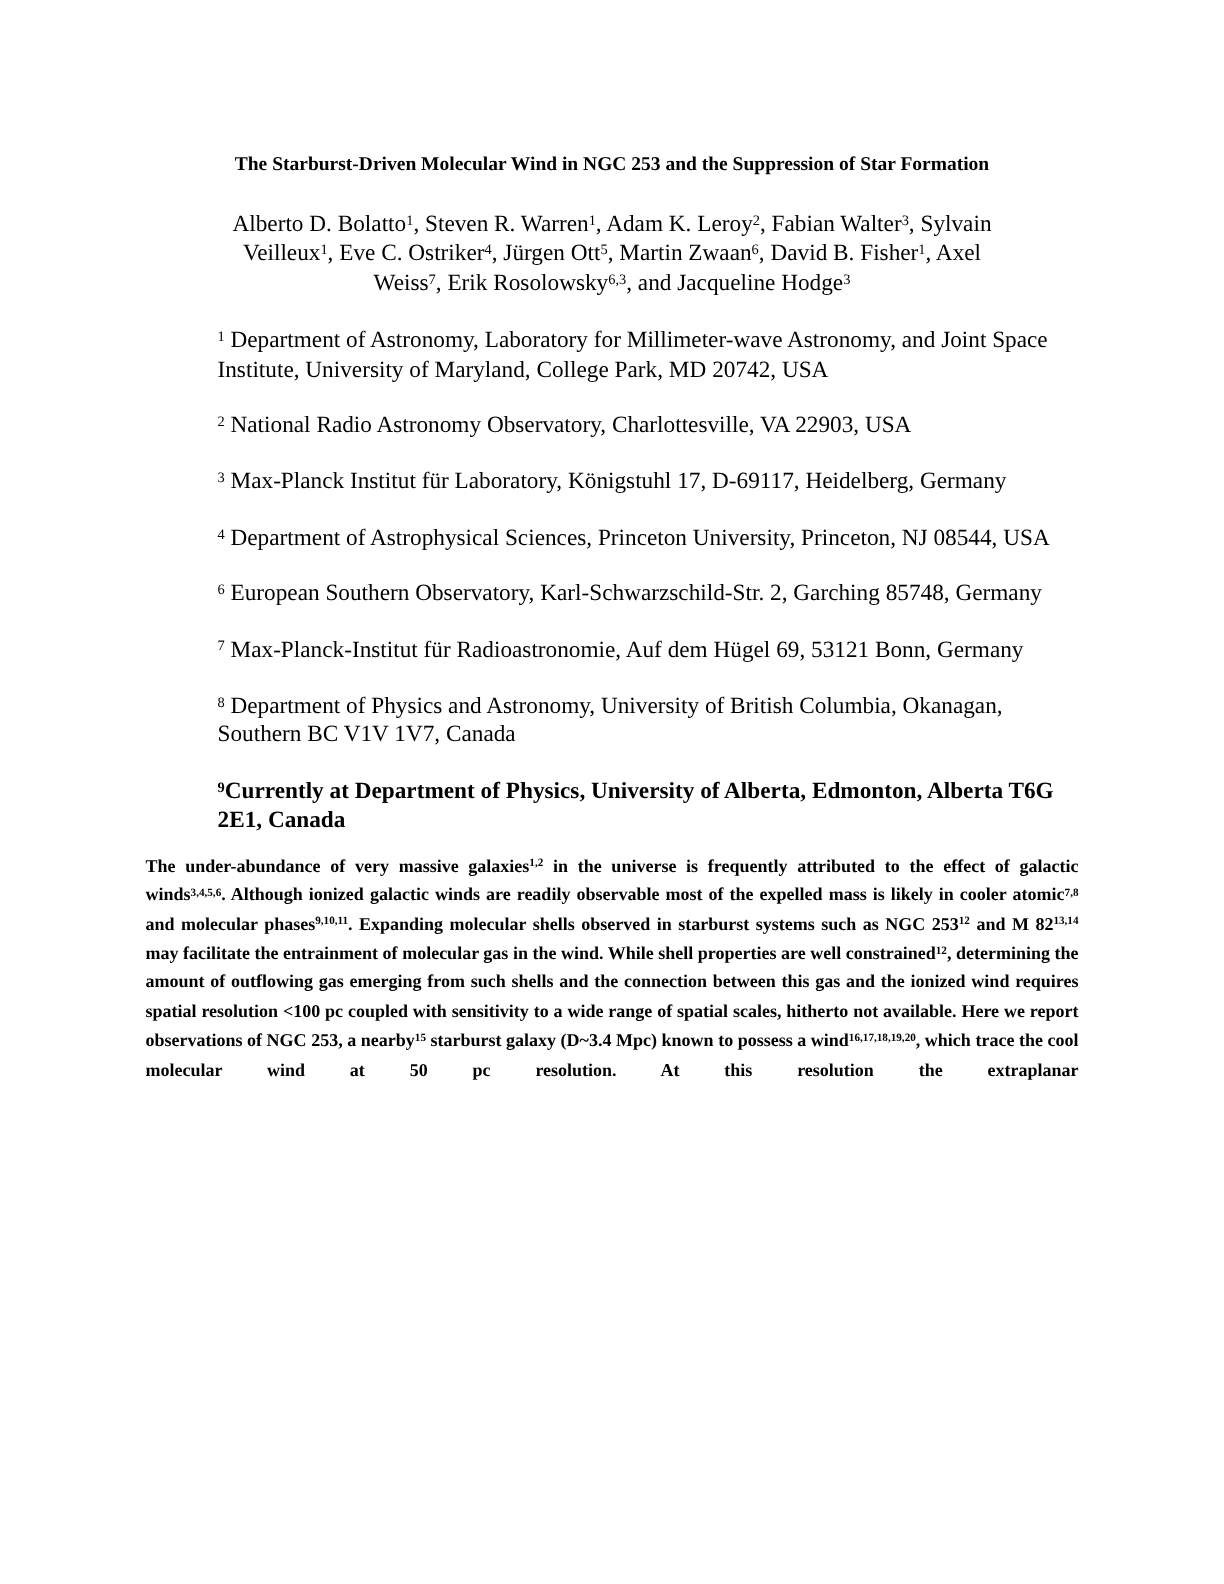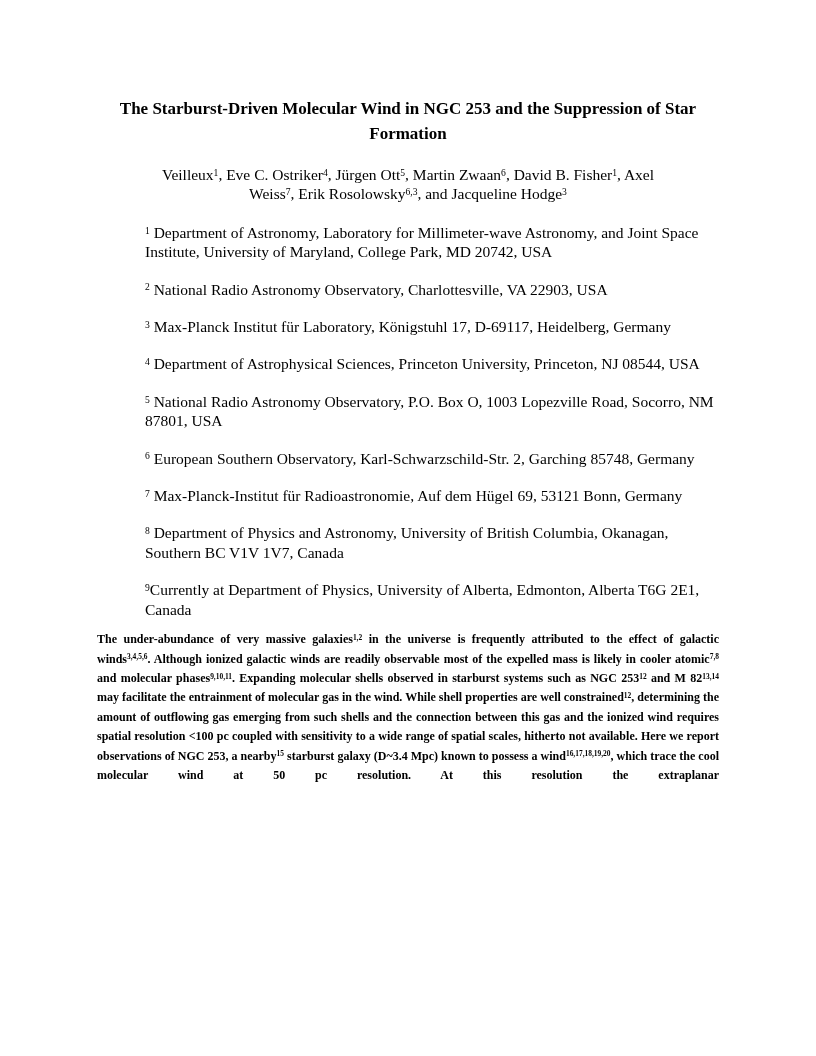--- a/index.html
+++ b/index.html
@@ -12,21 +12,21 @@
     width: 816px;
     height: 1056px;
     background: #ffffff;
     box-sizing: border-box;
     padding: 96px 97px 0 97px;
     font-family: "Liberation Serif", "DejaVu Serif", serif;
     color: #000000;
     overflow: hidden;
   }
   .title {
-    font-size: 17px;
+    font-size: 13px;
     line-height: 25px;
     font-weight: bold;
     text-align: center;
     margin: 0 0 19px 0;
   }
   .authors {
     font-size: 15.5px;
     line-height: 19.4px;
     text-align: center;
     margin: 0 0 19px 0;
@@ -37,20 +37,21 @@
   .affiliations {
     font-size: 15.5px;
     line-height: 19.4px;
   }
   .affiliation {
     margin: 0 0 18px 0;
     padding-left: 48px;
   }
   .affiliation:last-of-type {
     margin-bottom: 11px;
+    font-weight: bold;
   }
   .abstract {
     font-size: 12px;
     line-height: 19.4px;
     font-weight: bold;
     text-align: justify;
     text-align-last: justify;
     margin: 0;
   }
   sup {
@@ -63,37 +64,37 @@
 </style>
 </head>
 <body>
 
 <div class="page">
 
   <h1 class="title">The Starburst-Driven Molecular Wind in NGC 253 and the Suppression of Star Formation</h1>
 
   <div class="authors">
 
+      <div class="author-line">Alberto D. Bolatto<sup>1</sup>, Steven R. Warren<sup>1</sup>, Adam K. Leroy<sup>2</sup>, Fabian Walter<sup>3</sup>, Sylvain</div>
 
       <div class="author-line">Veilleux<sup>1</sup>, Eve C. Ostriker<sup>4</sup>, Jürgen Ott<sup>5</sup>, Martin Zwaan<sup>6</sup>, David B. Fisher<sup>1</sup>, Axel</div>
 
       <div class="author-line">Weiss<sup>7</sup>, Erik Rosolowsky<sup>6,3</sup>, and Jacqueline Hodge<sup>3</sup></div>
     </div>
 
   <div class="affiliations">
 
       <p class="affiliation"><sup>1</sup><span> Department of Astronomy, Laboratory for Millimeter-wave Astronomy, and Joint Space Institute, University of Maryland, College Park, MD 20742, USA</span></p>
 
       <p class="affiliation"><sup>2</sup><span> National Radio Astronomy Observatory, Charlottesville, VA 22903, USA</span></p>
 
       <p class="affiliation"><sup>3</sup><span> Max-Planck Institut für Laboratory, Königstuhl 17, D-69117, Heidelberg, Germany</span></p>
 
       <p class="affiliation"><sup>4</sup><span> Department of Astrophysical Sciences, Princeton University, Princeton, NJ 08544, USA</span></p>
 
-      <p class="affiliation"><sup>5</sup><span> National Radio Astronomy Observatory, P.O. Box O, 1003 Lopezville Road, Socorro, NM 87801, USA</span></p>
 
       <p class="affiliation"><sup>6</sup><span> European Southern Observatory, Karl-Schwarzschild-Str. 2, Garching 85748, Germany</span></p>
 
       <p class="affiliation"><sup>7</sup><span> Max-Planck-Institut für Radioastronomie, Auf dem Hügel 69, 53121 Bonn, Germany</span></p>
 
       <p class="affiliation"><sup>8</sup><span> Department of Physics and Astronomy, University of British Columbia, Okanagan, Southern BC V1V 1V7, Canada</span></p>
 
       <p class="affiliation"><sup>9</sup><span>Currently at Department of Physics, University of Alberta, Edmonton, Alberta T6G 2E1, Canada</span></p>
     </div>
 

